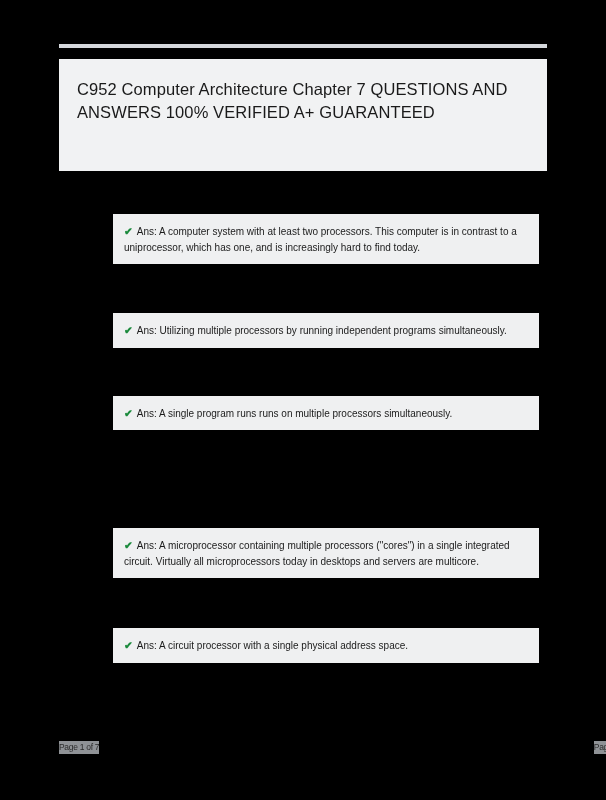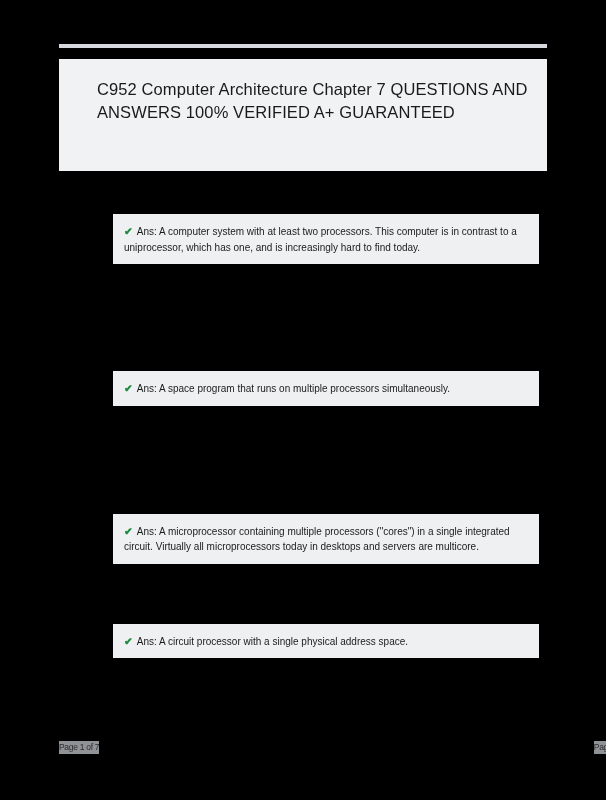--- a/index.html
+++ b/index.html
@@ -43,35 +43,34 @@
     box-sizing: border-box;
     padding: 19px 18px 16px 18px;
   }
 
   .title-text {
     font-size: 16.5px;
     line-height: 1.42;
     color: #1a1a1a;
     font-weight: 400;
     letter-spacing: 0.1px;
-    margin-left: 20px;
   }
 
   .qa-list {
     position: absolute;
     left: 54px;
     top: 170px;
     width: 426px;
   }
 
   .answer-card {
     background: #eff0f1;
     box-sizing: border-box;
     padding: 9px 12px 9px 11px;
-    margin-bottom: 10px;
+    margin-bottom: 0;
     display: block;
   }
 
   .answer-inner {
     font-size: 10px;
     line-height: 1.55;
     color: #1b1b1b;
   }
 
   .check-icon {
@@ -123,26 +122,31 @@
   <div class="qa-list">
 
     <div class="answer-card">
       <div class="answer-inner">
         <span class="check-icon">✔</span><span>Ans: A computer system with at least two processors. This computer is in contrast to a uniprocessor, which has one, and is increasingly hard to find today.</span>
       </div>
     </div>
 
     <div class="spacer-1"></div>
 
+    <div class="answer-card">
+      <div class="answer-inner">
+        <span class="check-icon">✔</span><span>Ans: Utilizing multiple processors by running independent programs simultaneously.</span>
+      </div>
+    </div>
 
     <div class="spacer-2"></div>
 
     <div class="answer-card">
       <div class="answer-inner">
-        <span class="check-icon">✔</span><span>Ans: A space program that runs on multiple processors simultaneously.</span>
+        <span class="check-icon">✔</span><span>Ans: A single program runs runs on multiple processors simultaneously.</span>
       </div>
     </div>
 
     <div class="spacer-3"></div>
 
 
     <div class="spacer-4"></div>
 
     <div class="answer-card">
       <div class="answer-inner">

